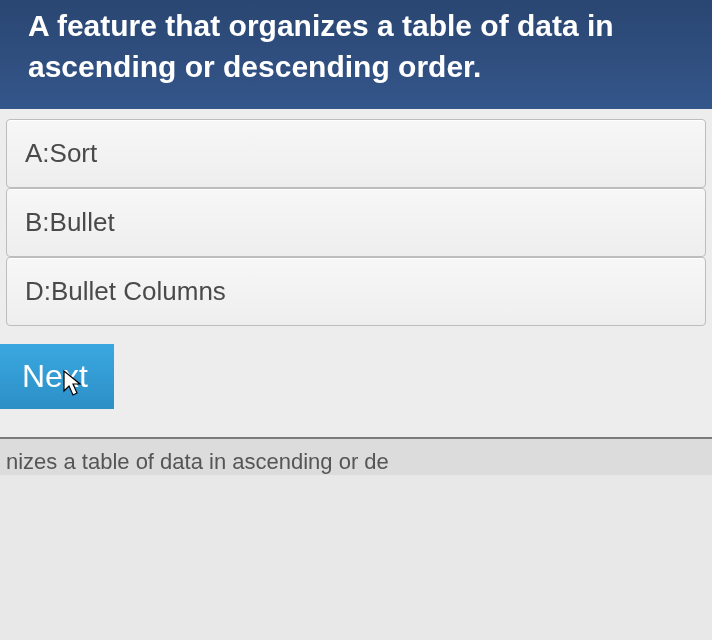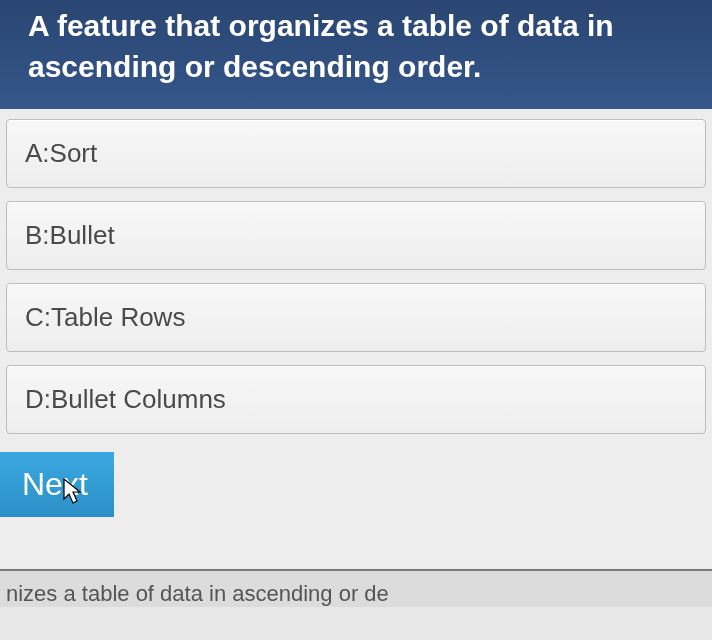--- a/index.html
+++ b/index.html
@@ -20,21 +20,21 @@
     color: #ffffff;
     font-weight: 700;
     font-size: 30px;
     line-height: 1.35;
     padding: 6px 12px 22px 28px;
   }
   .options {
     padding: 10px 6px 8px 6px;
     display: flex;
     flex-direction: column;
-    gap: 13px;
+    gap: 0;
   }
   .option {
     background: linear-gradient(180deg, #f7f7f7 0%, #eeeeee 100%);
     border: 1px solid #bdbdbd;
     border-radius: 4px;
     padding: 18px 18px;
     font-size: 26px;
     color: #4a4a4a;
     cursor: pointer;
     box-shadow: inset 0 1px 0 #ffffff;
@@ -62,34 +62,32 @@
   }
   .footer-preview {
     width: 100%;
     border-top: 2px solid #7a7a7a;
     background: #dcdcdc;
     color: #555;
     font-size: 22px;
     padding: 10px 6px 0 6px;
     white-space: nowrap;
     overflow: hidden;
-    margin-top: 24px;
   }
 </style>
 </head>
 <body>
 
 <div class="quiz-card">
 
   <div class="question-header">A feature that organizes a table of data in ascending or descending order.</div>
 
   <div class="options">
     <button class="option">A:Sort</button>
     <button class="option">B:Bullet</button>
-    <button class="option">C:Table Rows</button>
     <button class="option">D:Bullet Columns</button>
   </div>
 
   <div class="next-row">
     <button class="next-btn">
       <span>Next</span>
       <span class="cursor-icon">
         <svg width="22" height="28" viewBox="0 0 22 28">
           <path d="M2 2 L2 22 L7 17 L11 26 L15 24 L11 15 L18 15 Z" fill="#ffffff" stroke="#000000" stroke-width="1.2"></path>
         </svg>

